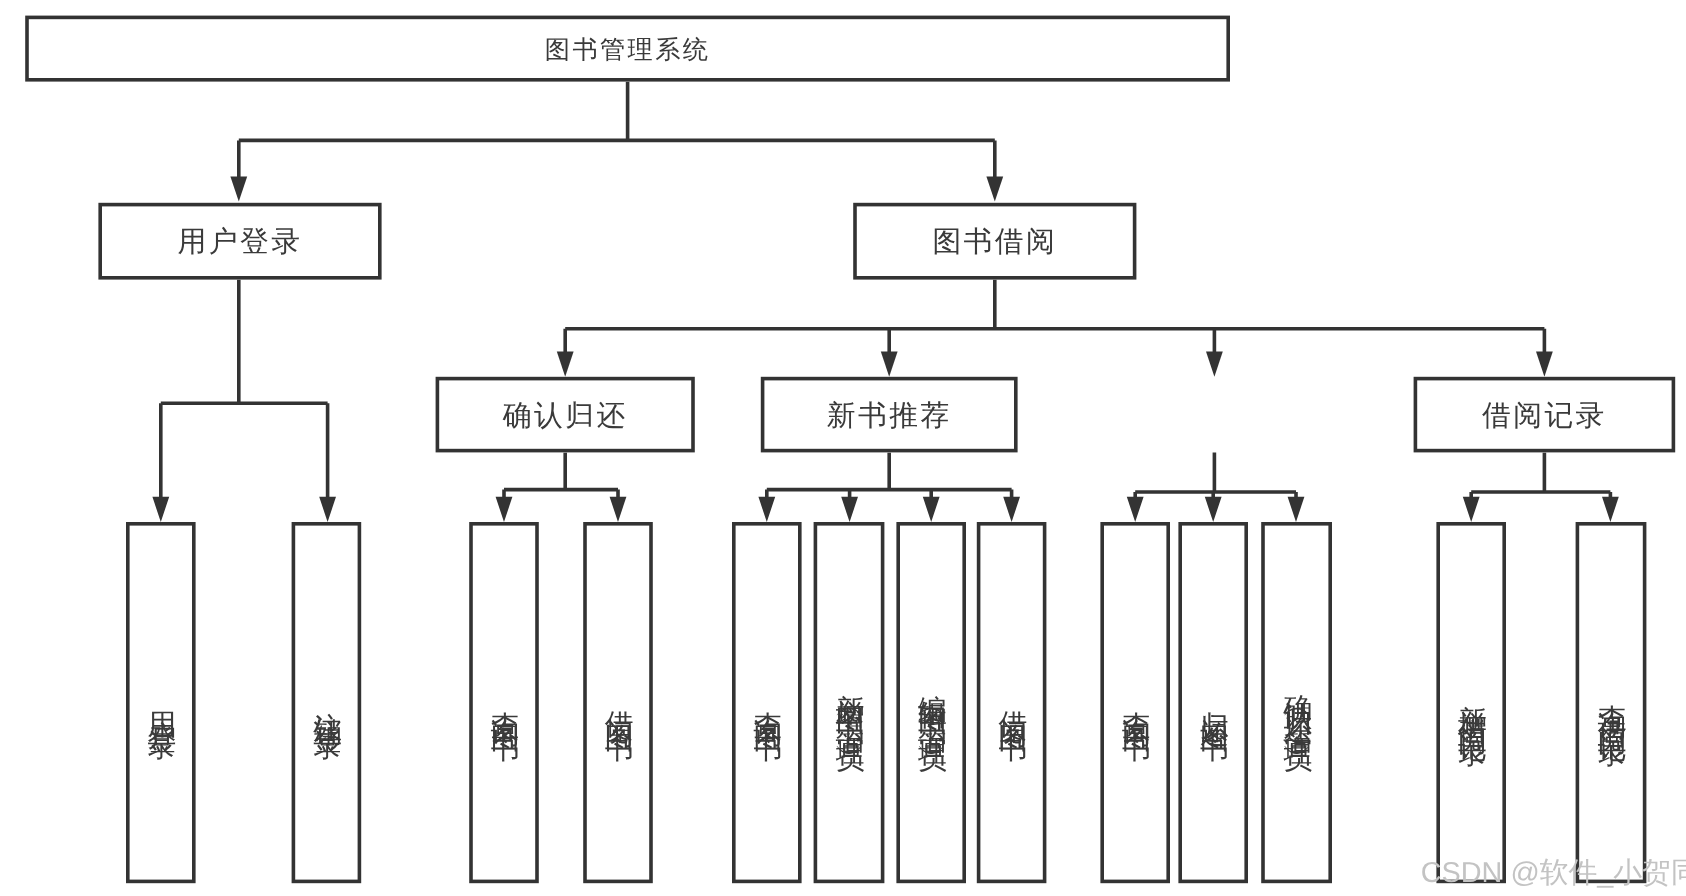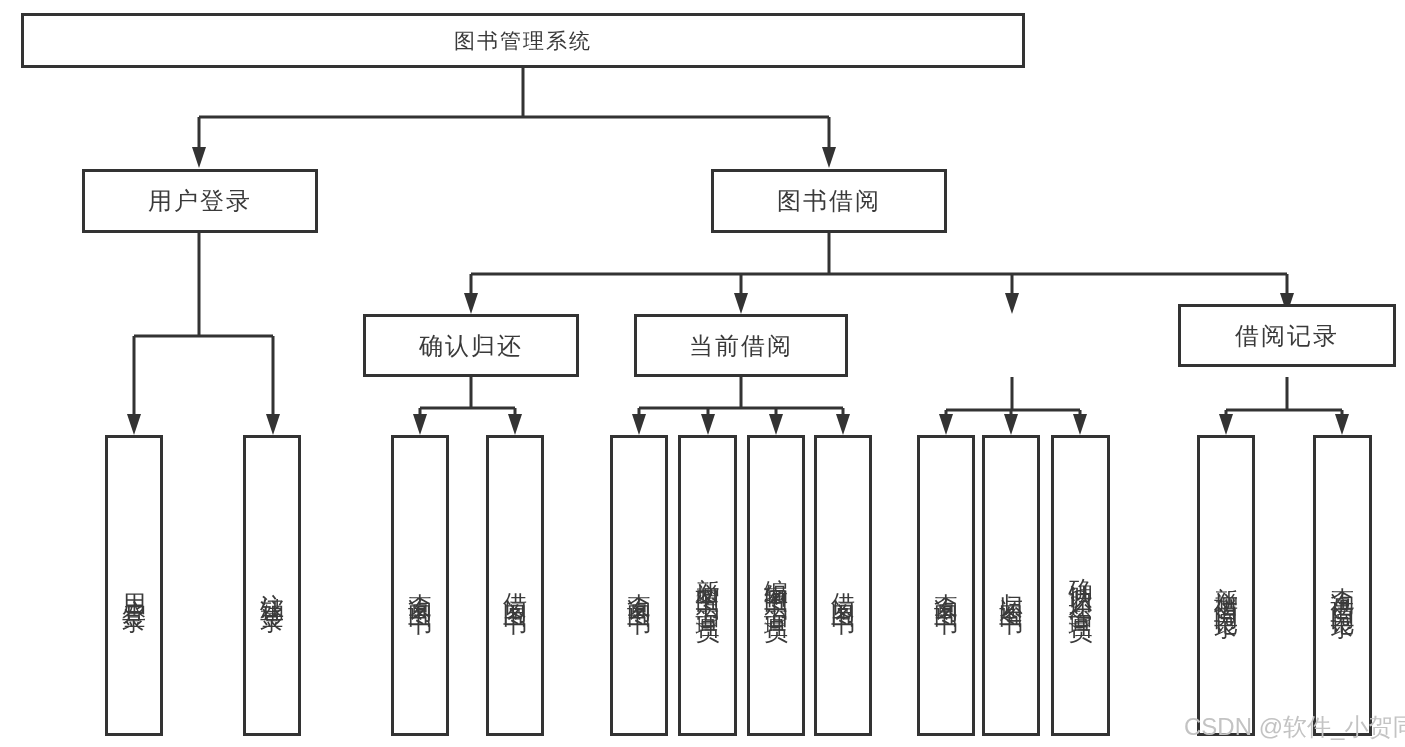--- a/index.html
+++ b/index.html
@@ -98,23 +98,23 @@
     <span class="h-label">用户登录</span>
   </div>
   <div class="box" style="left:711px; top:169px; width:236px; height:64px;">
     <span class="h-label">图书借阅</span>
   </div>
 
   <div class="box" style="left:363px; top:314px; width:216px; height:63px;">
     <span class="h-label">确认归还</span>
   </div>
   <div class="box" style="left:634px; top:314px; width:214px; height:63px;">
-    <span class="h-label">当前借阅</span>
+    <span class="h-label">新书推荐</span>
   </div>
-  <div class="box" style="left:1178px; top:304px; width:218px; height:63px;">
+  <div class="box" style="left:1178px; top:314px; width:218px; height:63px;">
     <span class="h-label">借阅记录</span>
   </div>
 
   <div class="box" style="left:105px; top:435px; width:58px; height:301px;">
     <span class="v-label">用户登录</span>
   </div>
   <div class="box" style="left:243px; top:435px; width:58px; height:301px;">
     <span class="v-label">注销登录</span>
   </div>
 

